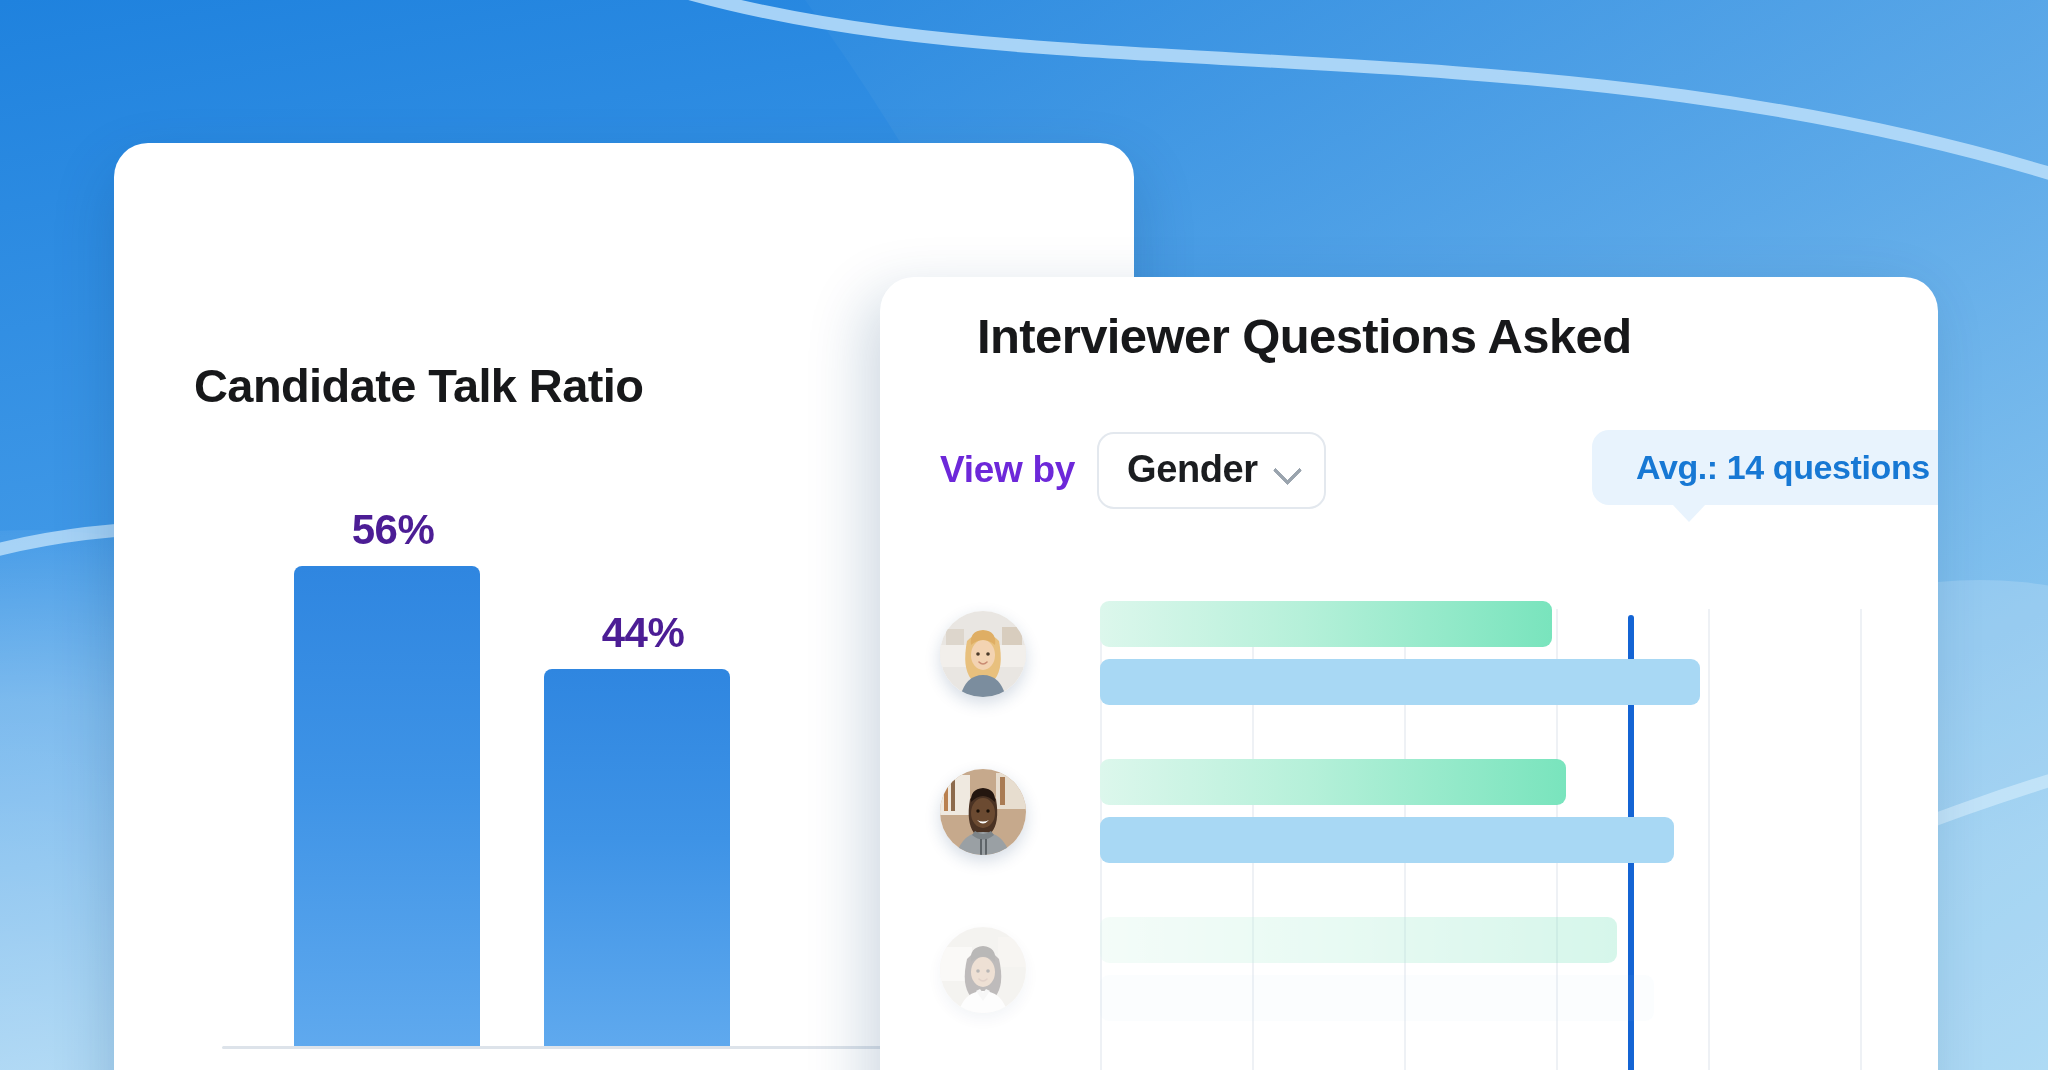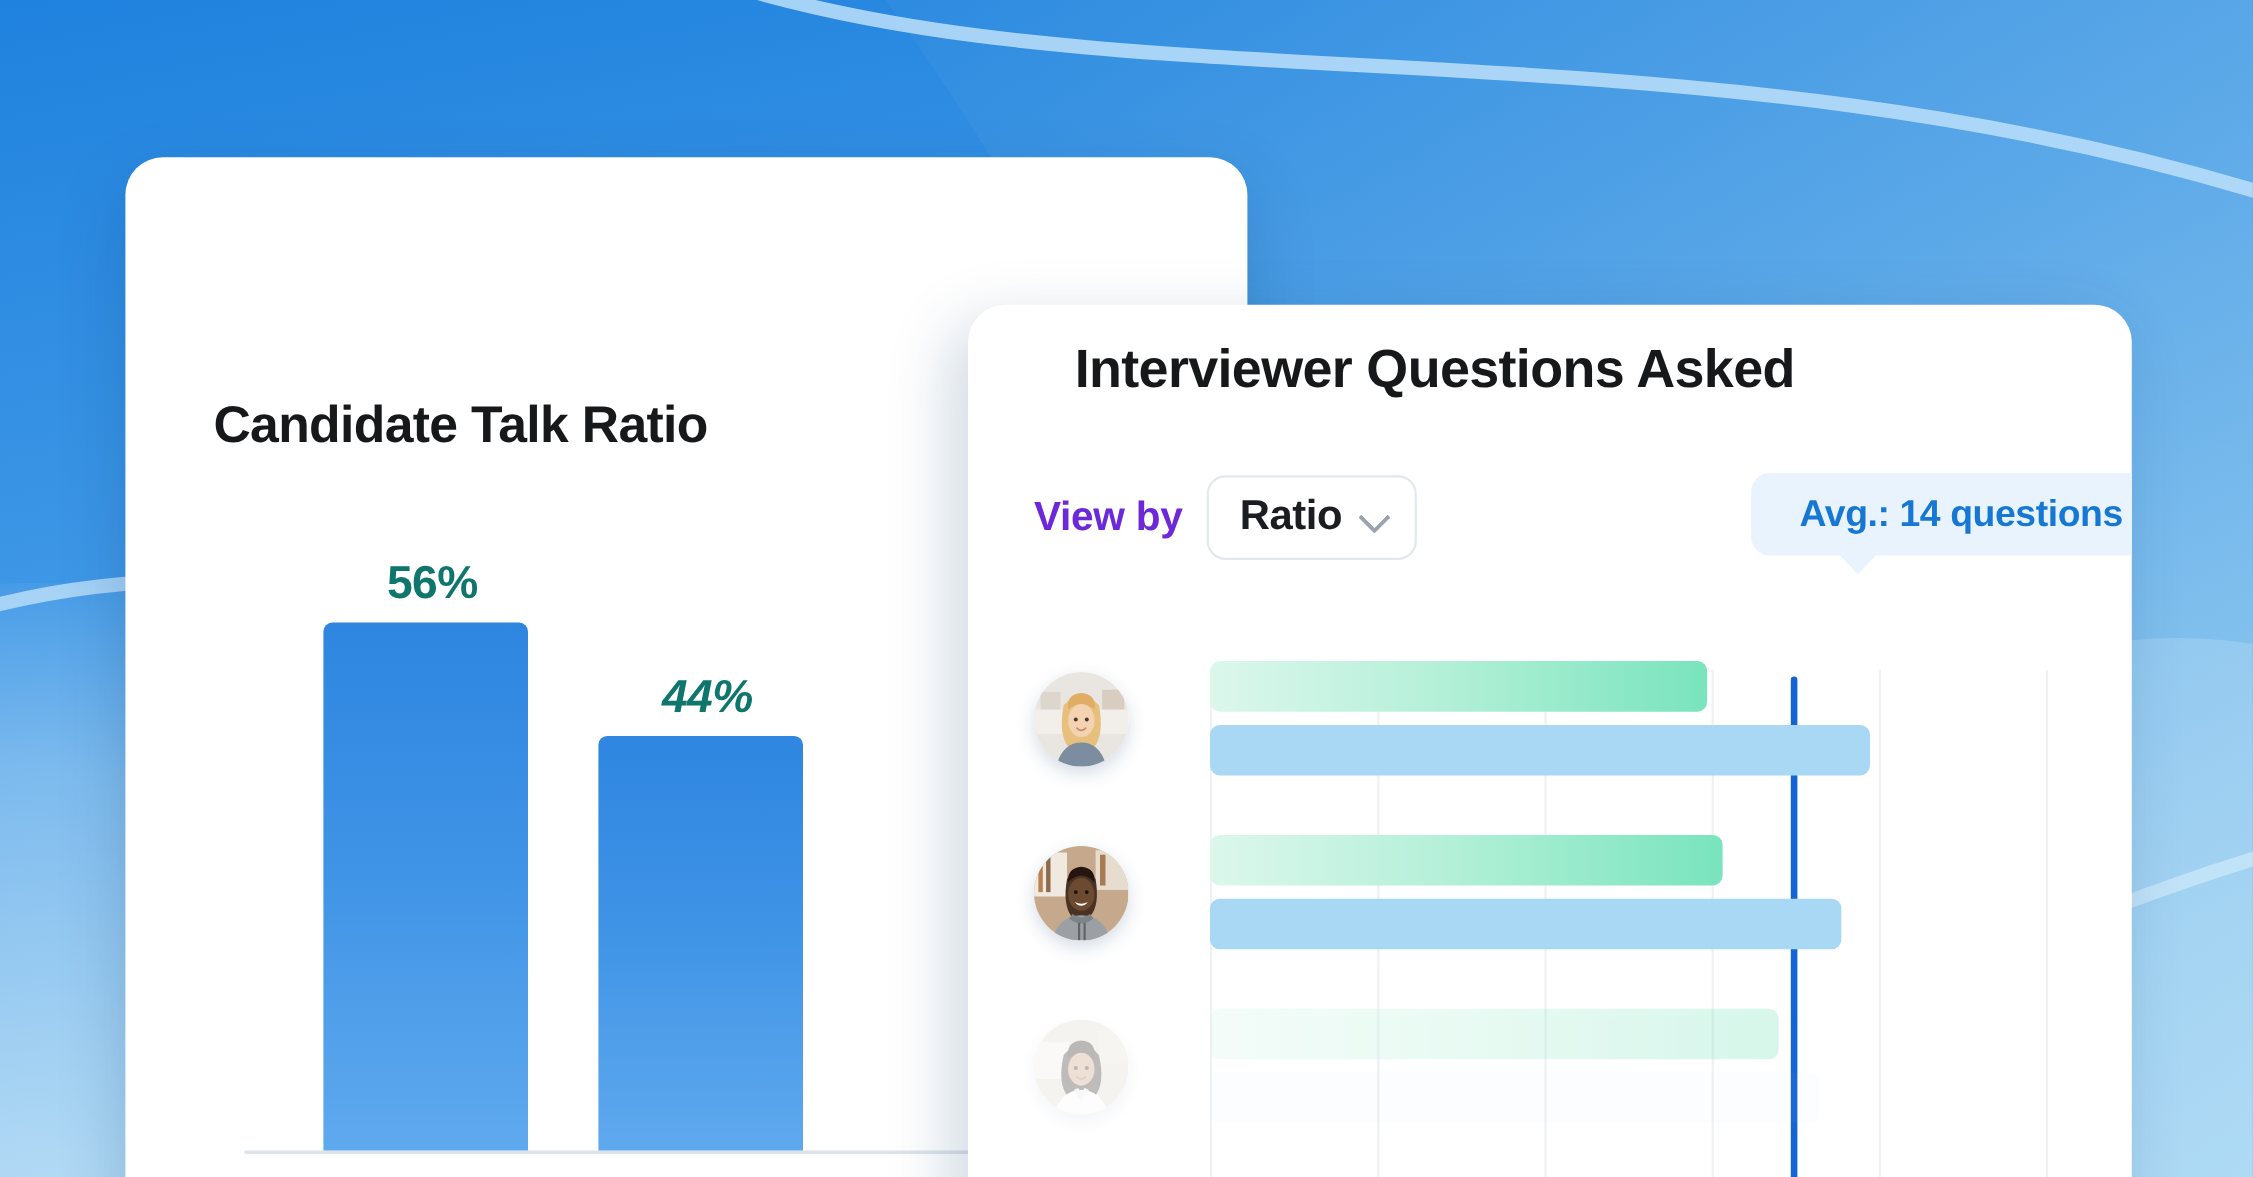--- a/index.html
+++ b/index.html
@@ -46,23 +46,23 @@
   .tr-axis {
     position:absolute; left:28px; bottom:124px; width:732px; height:3px;
     background:#dde3ea; border-radius:2px;
   }
   .tr-col {
     position:absolute; bottom:127px; width:186px;
     display:flex; flex-direction:column; align-items:center; justify-content:flex-end;
     height:620px;
   }
   #tr-col-0 { left:100px; }
-  #tr-col-1 { left:350px;font-style:italic; }
+  #tr-col-1 { left:350px; }
   .tr-value {
-    font-size:42px; font-weight:700; color:#0f766e; letter-spacing:-.5px;
+    font-size:42px; font-weight:700; color:#4c1d95; letter-spacing:-.5px;
     margin-bottom:12px;
     margin-left:12px;
   }
   .tr-bar {
     width:100%;
     border-radius:8px 8px 0 0;
     background:linear-gradient(180deg,#2f86e0 0%,#3e93e6 45%,#5fa9ee 100%);
   }
 
   
@@ -179,21 +179,21 @@
   </div>
 </div>
 
 <div class="card" id="card-questions">
 
   <div class="card-title" id="q-title">Interviewer Questions Asked</div>
 
   <div id="q-controls">
     <span id="q-viewby">View by</span>
     <div id="q-select">
-      <span id="q-select-label">Ratio</span>
+      <span id="q-select-label">Gender</span>
       <span class="chev"></span>
     </div>
   </div>
 
   <div id="q-avg-badge">Avg.: 14 questions</div>
 
   <div id="q-plot">
 
     <div id="q-grid">
       <div class="gline" style="left:0px"></div>

